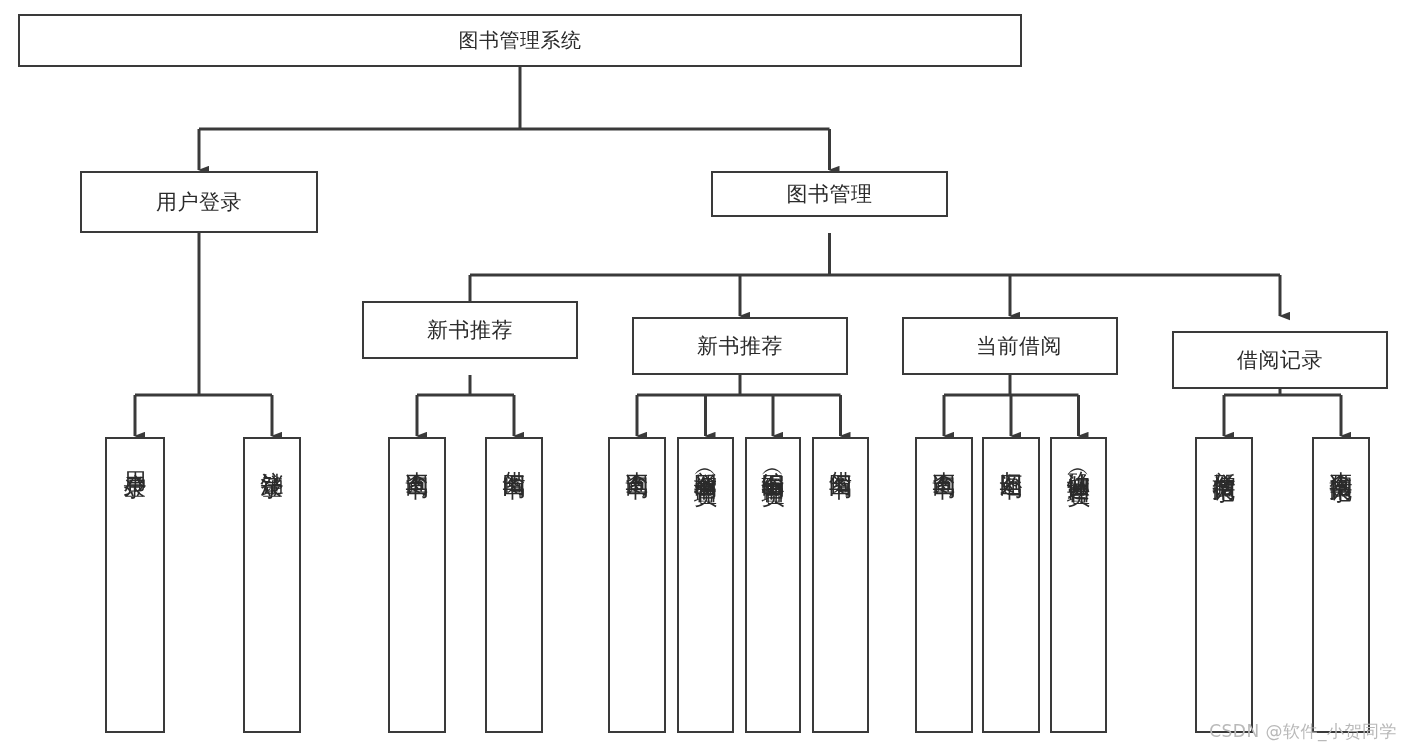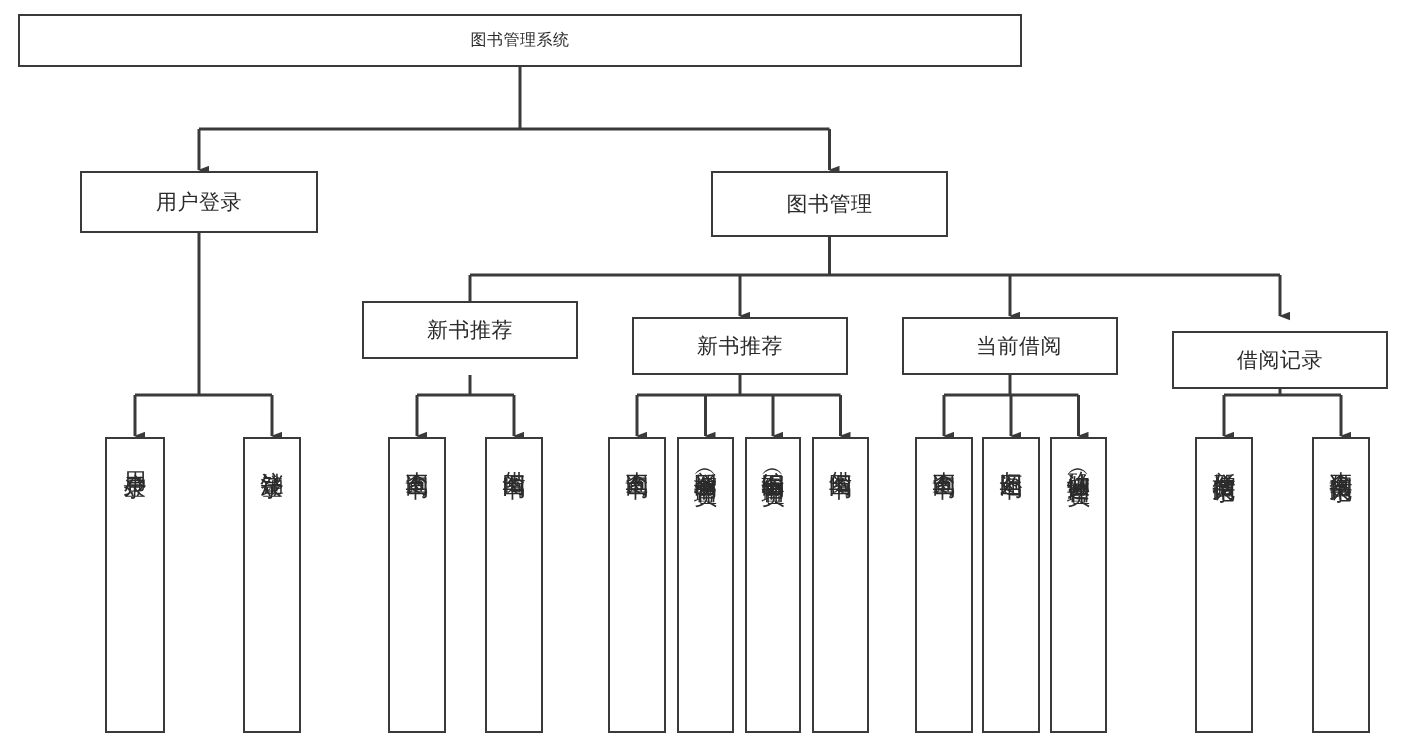--- a/index.html
+++ b/index.html
@@ -50,21 +50,21 @@
     padding-top: 14px;
   }
   .node.vertical .label {
     writing-mode: vertical-rl;
     text-orientation: upright;
     font-size: 23px;
     letter-spacing: 2px;
     line-height: 1;
   }
   .node.root .label {
-    font-size: 16px;
+    font-size: 20px;
   }
   .watermark {
     position: absolute;
     right: 8px;
     bottom: 4px;
     font-size: 17px;
     color: #b9b9b9;
     letter-spacing: 0.5px;
     white-space: nowrap;
   }
@@ -117,21 +117,21 @@
       </g>
   </svg>
 
   <div id="nodes-layer">
       <div class="node horizontal root" style="left: 18px; top: 14px; width: 1004px; height: 53px;">
         <span class="label">图书管理系统</span>
       </div>
       <div class="node horizontal" style="left: 80px; top: 171px; width: 238px; height: 62px;">
         <span class="label">用户登录</span>
       </div>
-      <div class="node horizontal" style="left: 711px; top: 171px; width: 237px; height: 66px;">
+      <div class="node horizontal" style="left: 711px; top: 171px; width: 237px; height: 46px;">
         <span class="label">图书管理</span>
       </div>
       <div class="node horizontal" style="left: 362px; top: 301px; width: 216px; height: 58px;">
         <span class="label">新书推荐</span>
       </div>
       <div class="node horizontal" style="left: 632px; top: 317px; width: 216px; height: 58px;">
         <span class="label">新书推荐</span>
       </div>
       <div class="node horizontal" style="left: 902px; top: 317px; width: 216px; height: 58px; padding-left: 18px;">
         <span class="label">当前借阅</span>
@@ -173,13 +173,14 @@
         <span class="label">确认归还（管理员）</span>
       </div>
       <div class="node vertical" style="left: 1195px; top: 437px; width: 58px; height: 296px;">
         <span class="label">新增借阅记录</span>
       </div>
       <div class="node vertical" style="left: 1312px; top: 437px; width: 58px; height: 296px;">
         <span class="label">查询借阅记录</span>
       </div>
     </div>
 
+  <div class="watermark">CSDN @软件_小贺同学</div>
 </div>
 
 </body></html>

